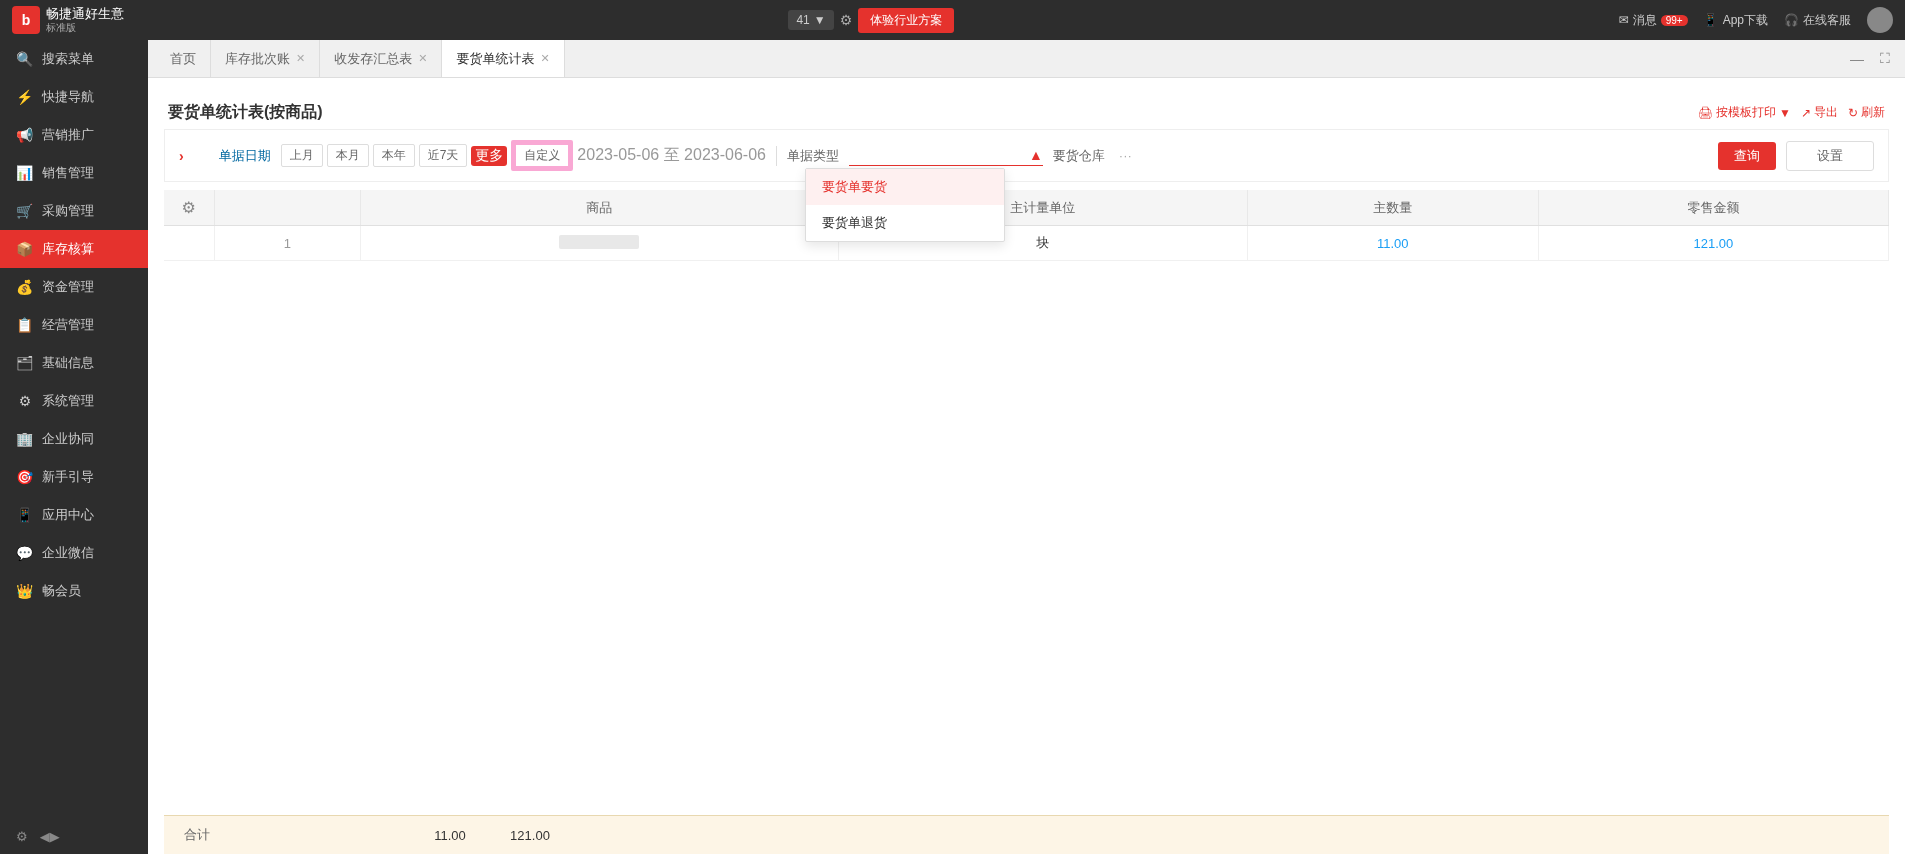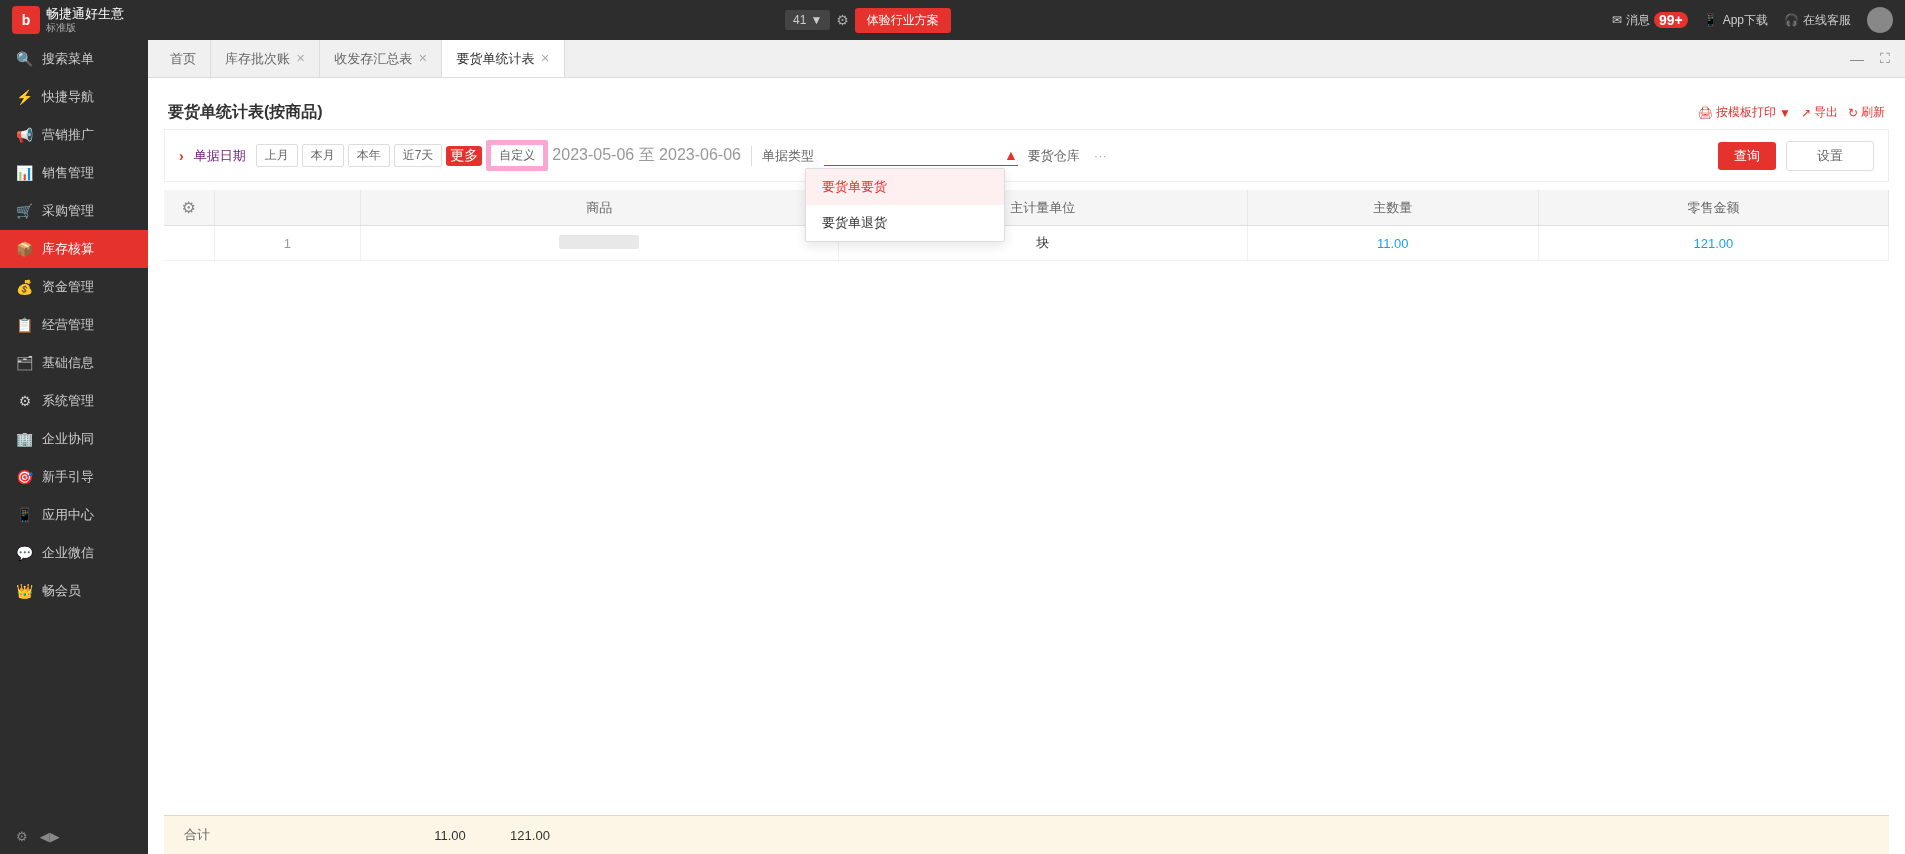--- a/index.html
+++ b/index.html
@@ -21,21 +21,21 @@
     .logo-icon { width: 28px; height: 28px; background: #e5322d; border-radius: 4px; display: flex; align-items: center; justify-content: center; color: #fff; font-weight: bold; font-size: 14px; }
     .logo-text { line-height: 1.2; }
     .logo-text .main { font-size: 13px; color: #fff; }
     .logo-text .sub { font-size: 10px; color: #aaa; }
     .top-header-center { display: flex; align-items: center; gap: 6px; }
     .store-selector { background: #444; border: none; color: #ccc; padding: 3px 8px; border-radius: 3px; font-size: 12px; display: flex; align-items: center; gap: 4px; cursor: pointer; }
     .gear-btn { color: #aaa; cursor: pointer; font-size: 14px; }
     .trial-btn { background: #e5322d; color: #fff; border: none; padding: 4px 12px; border-radius: 3px; cursor: pointer; font-size: 12px; }
     .top-header-right { display: flex; align-items: center; gap: 16px; color: #ccc; font-size: 12px; }
     .header-action { display: flex; align-items: center; gap: 4px; cursor: pointer; }
-    .badge { background: #e5322d; color: #fff; border-radius: 8px; padding: 0 5px; font-size: 14px; font-weight: bold; }
+    .badge { background: #e5322d; color: #fff; border-radius: 8px; padding: 0 5px; font-size: 10px; }
     .avatar { width: 26px; height: 26px; background: #888; border-radius: 50%; }
 
     
     .main-layout { display: flex; flex: 1; overflow: hidden; }
 
     
     .sidebar {
       width: 148px;
       background: #2d2d2d;
       display: flex;
@@ -108,21 +108,21 @@
       margin: 0 16px 8px;
       padding: 10px 14px;
       display: flex;
       align-items: center;
       gap: 10px;
       flex-wrap: wrap;
       flex-shrink: 0;
       position: relative;
     }
     .filter-expand-btn { color: #e5322d; cursor: pointer; font-size: 14px; font-weight: bold; }
-    .filter-label { color: #701a75; font-size: 13px; white-space: nowrap; }
+    .filter-label { color: #0369a1; font-size: 13px; white-space: nowrap; margin-left: 25px; }
     .date-filter { display: flex; align-items: center; gap: 4px; flex-wrap: wrap; }
     .date-btn { padding: 2px 8px; border: 1px solid #ddd; background: #fff; color: #666; font-size: 12px; cursor: pointer; border-radius: 2px; }
     .date-badge { background: #e5322d; color: #fff; border-radius: 3px; padding: 1px 4px; font-size: 14px; cursor: pointer; }
     .date-custom { padding: 2px 8px; border: 5px solid #f9a8d4; background: #fff; color: #666; font-size: 12px; cursor: pointer; border-radius: 2px; }
     .date-range-text { font-size: 16px; color: #999; }
     .filter-divider { height: 20px; width: 1px; background: #ddd; }
     .filter-type-label { color: #666; font-size: 13px; }
     .filter-type-select {
       border: none;
       border-bottom: 1px solid #e5322d;

